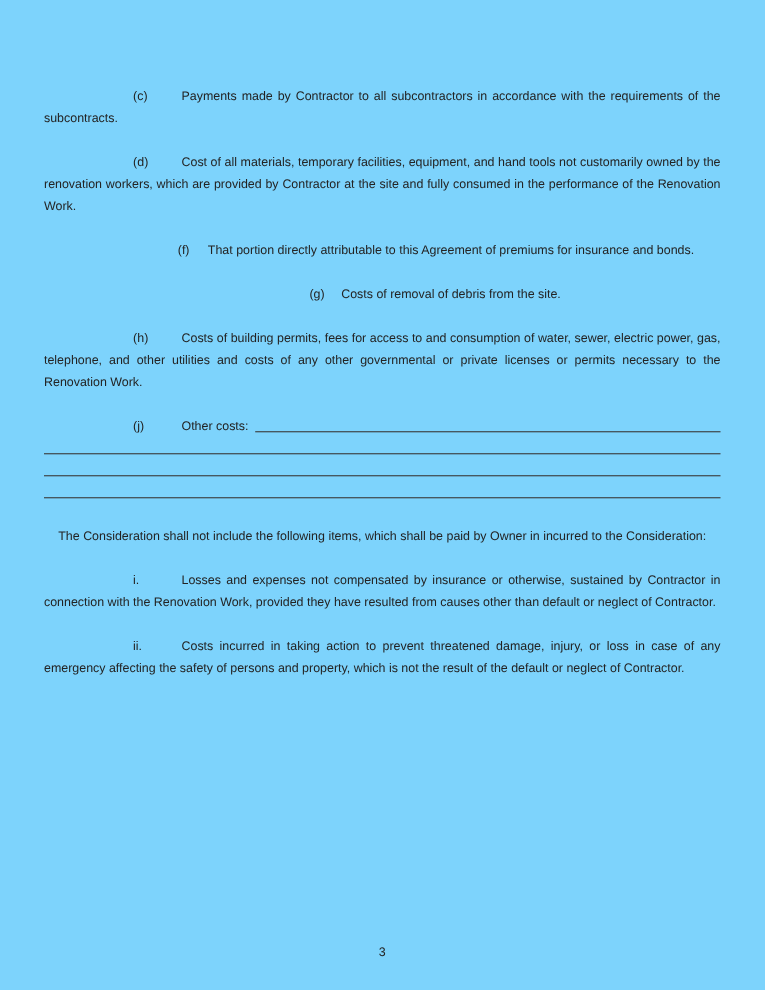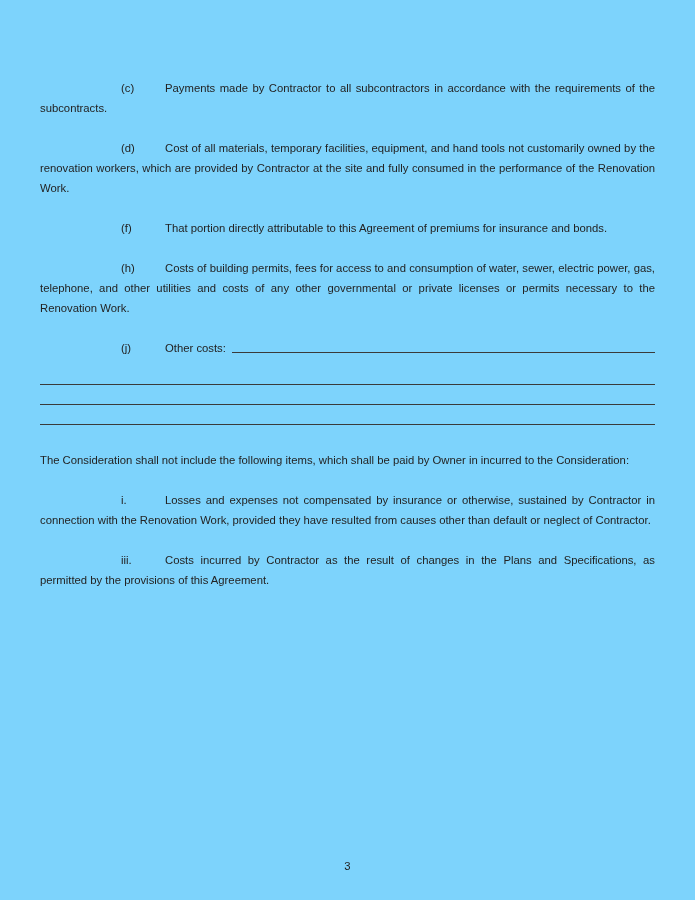--- a/index.html
+++ b/index.html
@@ -31,21 +31,21 @@
     font-size: 11.3px;
     line-height: 20px;
     color: #232323;
     text-align: justify;
     text-justify: inter-word;
     margin: 0 0 20px 0;
     -webkit-hyphens: none;
     hyphens: none;
   }
   
-  .para.single { text-align: left; }
+  .para.single { text-align: center; }
   .para.plain { text-indent: 0; }
 
   
   .marker {
     display: inline-block;
     width: 44px;          
     margin-left: 81px;    
     font-size: 11.3px;
   }
 
@@ -66,21 +66,21 @@
   }
   .rule-line.full {
     left: 0;
     right: 0;
   }
 
   
   .otherline-row {
     position: relative;
     height: 20px;
-    margin-bottom: 12px;
+    margin-bottom: 0;
   }
   .otherline-text {
     font-size: 11.3px;
     line-height: 20px;
     white-space: nowrap;
   }
   .otherline-rule {
     position: absolute;
     left: 192px;   
     right: 0;
@@ -108,20 +108,21 @@
 <div class="page">
   <div class="content">
 
     <p class="para"><span class="marker">(c)</span><span>Payments made by Contractor to all subcontractors in accordance with the requirements of the subcontracts.</span></p>
 
     <p class="para"><span class="marker">(d)</span><span>Cost of all materials, temporary facilities, equipment, and hand tools not customarily owned by the renovation workers, which are provided by Contractor at the site and fully consumed in the performance of the Renovation Work.</span></p>
 
 
     <p class="para single"><span class="marker">(f)</span><span>That portion directly attributable to this Agreement of premiums for insurance and bonds.</span></p>
 
+    <p class="para single"><span class="marker">(g)</span><span>Costs of removal of debris from the site.</span></p>
 
     <p class="para"><span class="marker">(h)</span><span>Costs of building permits, fees for access to and consumption of water, sewer, electric power, gas, telephone, and other utilities and costs of any other governmental or private licenses or permits necessary to the Renovation Work.</span></p>
 
 
     <div class="rules">
       <div class="otherline-row">
         <span class="otherline-text"><span class="marker">(j)</span><span>Other costs:</span></span>
         <span class="otherline-rule"></span>
       </div>
       <div class="rule-row">
@@ -134,19 +135,19 @@
         <span class="rule-line full"></span>
       </div>
     </div>
 
     <div class="spacer-20"></div>
 
     <p class="para plain single">The Consideration shall not include the following items, which shall be paid by Owner in incurred to the Consideration:</p>
 
     <p class="para"><span class="marker">i.</span><span>Losses and expenses not compensated by insurance or otherwise, sustained by Contractor in connection with the Renovation Work, provided they have resulted from causes other than default or neglect of Contractor.</span></p>
 
+    <p class="para"><span class="marker">ii.</span><span>Costs incurred in taking action to prevent threatened damage, injury, or loss in case of any emergency affecting the safety of persons and property, which is not the result of the default or neglect of Contractor.</span></p>
 
-    <p class="para"><span class="marker">iii.</span><span>Costs incurred by Contractor as the result of changes in the Plans and Specifications, as permitted by the provisions of this Agreement.</span></p>
 
   </div>
 
   <div class="page-number">3</div>
 </div>
 
 </body></html>

